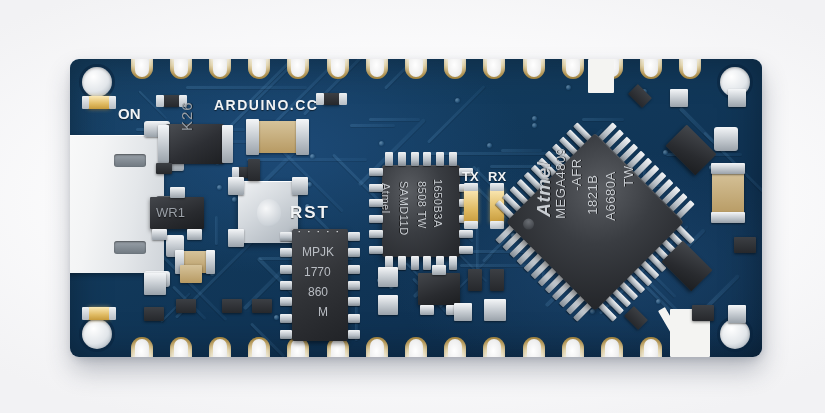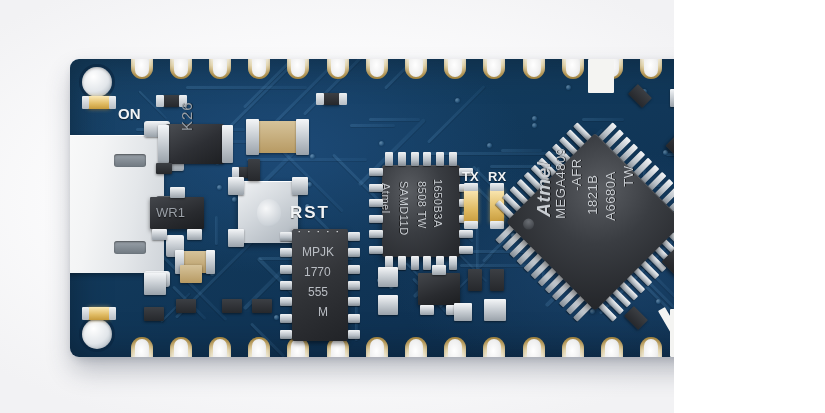--- a/index.html
+++ b/index.html
@@ -1,20 +1,20 @@
 <!DOCTYPE html>
 <html><head>
 <meta charset="utf-8">
 <title>Arduino Nano Every board photo</title>
 <style>
   html,body{margin:0;padding:0;background:#ffffff;}
   body{width:825px;height:413px;overflow:hidden;
        font-family:"Liberation Sans",sans-serif;}
 
-  #scene{position:relative;width:674px;height:413px;background:#fdfdfd;overflow:hidden;}
+  #scene{position:relative;width:825px;height:413px;background:#fdfdfd;overflow:hidden;}
 
   
   #backdrop{position:absolute;inset:0;
     background:
       radial-gradient(ellipse 70% 60% at 50% 48%, #ffffff 0%, #fbfbfc 55%, #f2f2f4 100%);
   }
 
   
   #shadow{position:absolute;left:72px;top:60px;width:690px;height:296px;
      border-radius:10px;
@@ -365,20 +365,21 @@
 
     <div class="smdLed" style="left:18px;top:37px;width:22px;height:13px;"></div>
     <div class="term" style="left:12px;top:37px;width:7px;height:13px;"></div>
     <div class="term" style="left:39px;top:37px;width:7px;height:13px;"></div>
     <div class="silkTxt" style="left:48px;top:46px;font-size:15px;">ON</div>
 
     <div class="smd" style="left:93px;top:36px;width:17px;height:12px;"></div>
     <div class="term" style="left:86px;top:36px;width:8px;height:12px;"></div>
     <div class="term" style="left:109px;top:36px;width:8px;height:12px;"></div>
 
+    <div class="silkTxt" style="left:144px;top:38px;font-size:14px;letter-spacing:1.5px;">ARDUINO.CC</div>
 
     <div class="smd" style="left:253px;top:34px;width:17px;height:12px;"></div>
     <div class="term" style="left:246px;top:34px;width:8px;height:12px;"></div>
     <div class="term" style="left:269px;top:34px;width:8px;height:12px;"></div>
 
     <div class="smd" style="left:96px;top:65px;width:58px;height:40px;border-radius:2px;
                 background:linear-gradient(150deg,#4b4e53,#2d2f34 55%,#1d1f22);"></div>
     <div class="silkTxt" style="left:108px;top:72px;font-size:15px;color:#9aa0a7;font-weight:normal;
                 transform:rotate(-90deg);transform-origin:left top;letter-spacing:1px;">K26</div>
     <div class="smdMetal" style="left:88px;top:66px;width:11px;height:38px;"></div>
@@ -410,21 +411,21 @@
 
     <div class="smdCap" style="left:112px;top:192px;width:26px;height:22px;"></div>
     <div class="smdMetal" style="left:105px;top:191px;width:9px;height:24px;"></div>
     <div class="smdMetal" style="left:136px;top:191px;width:9px;height:24px;"></div>
 
     <div class="smd" style="left:178px;top:100px;width:12px;height:22px;"></div>
 
     <div class="soic" style="left:222px;top:170px;width:56px;height:112px;"></div>
     <div class="soicTxt" style="left:232px;top:186px;font-size:12px;">MPJK</div>
     <div class="soicTxt" style="left:234px;top:206px;font-size:12px;">1770</div>
-    <div class="soicTxt" style="left:238px;top:226px;font-size:12px;">555</div>
+    <div class="soicTxt" style="left:238px;top:226px;font-size:12px;">860</div>
     <div class="soicTxt" style="left:248px;top:246px;font-size:12px;">M</div>
     <div id="soicPinsL">
         <div class="pin" style="left: 210px; top: 173px; width: 12px; height: 9px;"></div>
         <div class="pin" style="left: 210px; top: 189.333px; width: 12px; height: 9px;"></div>
         <div class="pin" style="left: 210px; top: 205.667px; width: 12px; height: 9px;"></div>
         <div class="pin" style="left: 210px; top: 222px; width: 12px; height: 9px;"></div>
         <div class="pin" style="left: 210px; top: 238.333px; width: 12px; height: 9px;"></div>
         <div class="pin" style="left: 210px; top: 254.667px; width: 12px; height: 9px;"></div>
         <div class="pin" style="left: 210px; top: 271px; width: 12px; height: 9px;"></div>
       </div>

